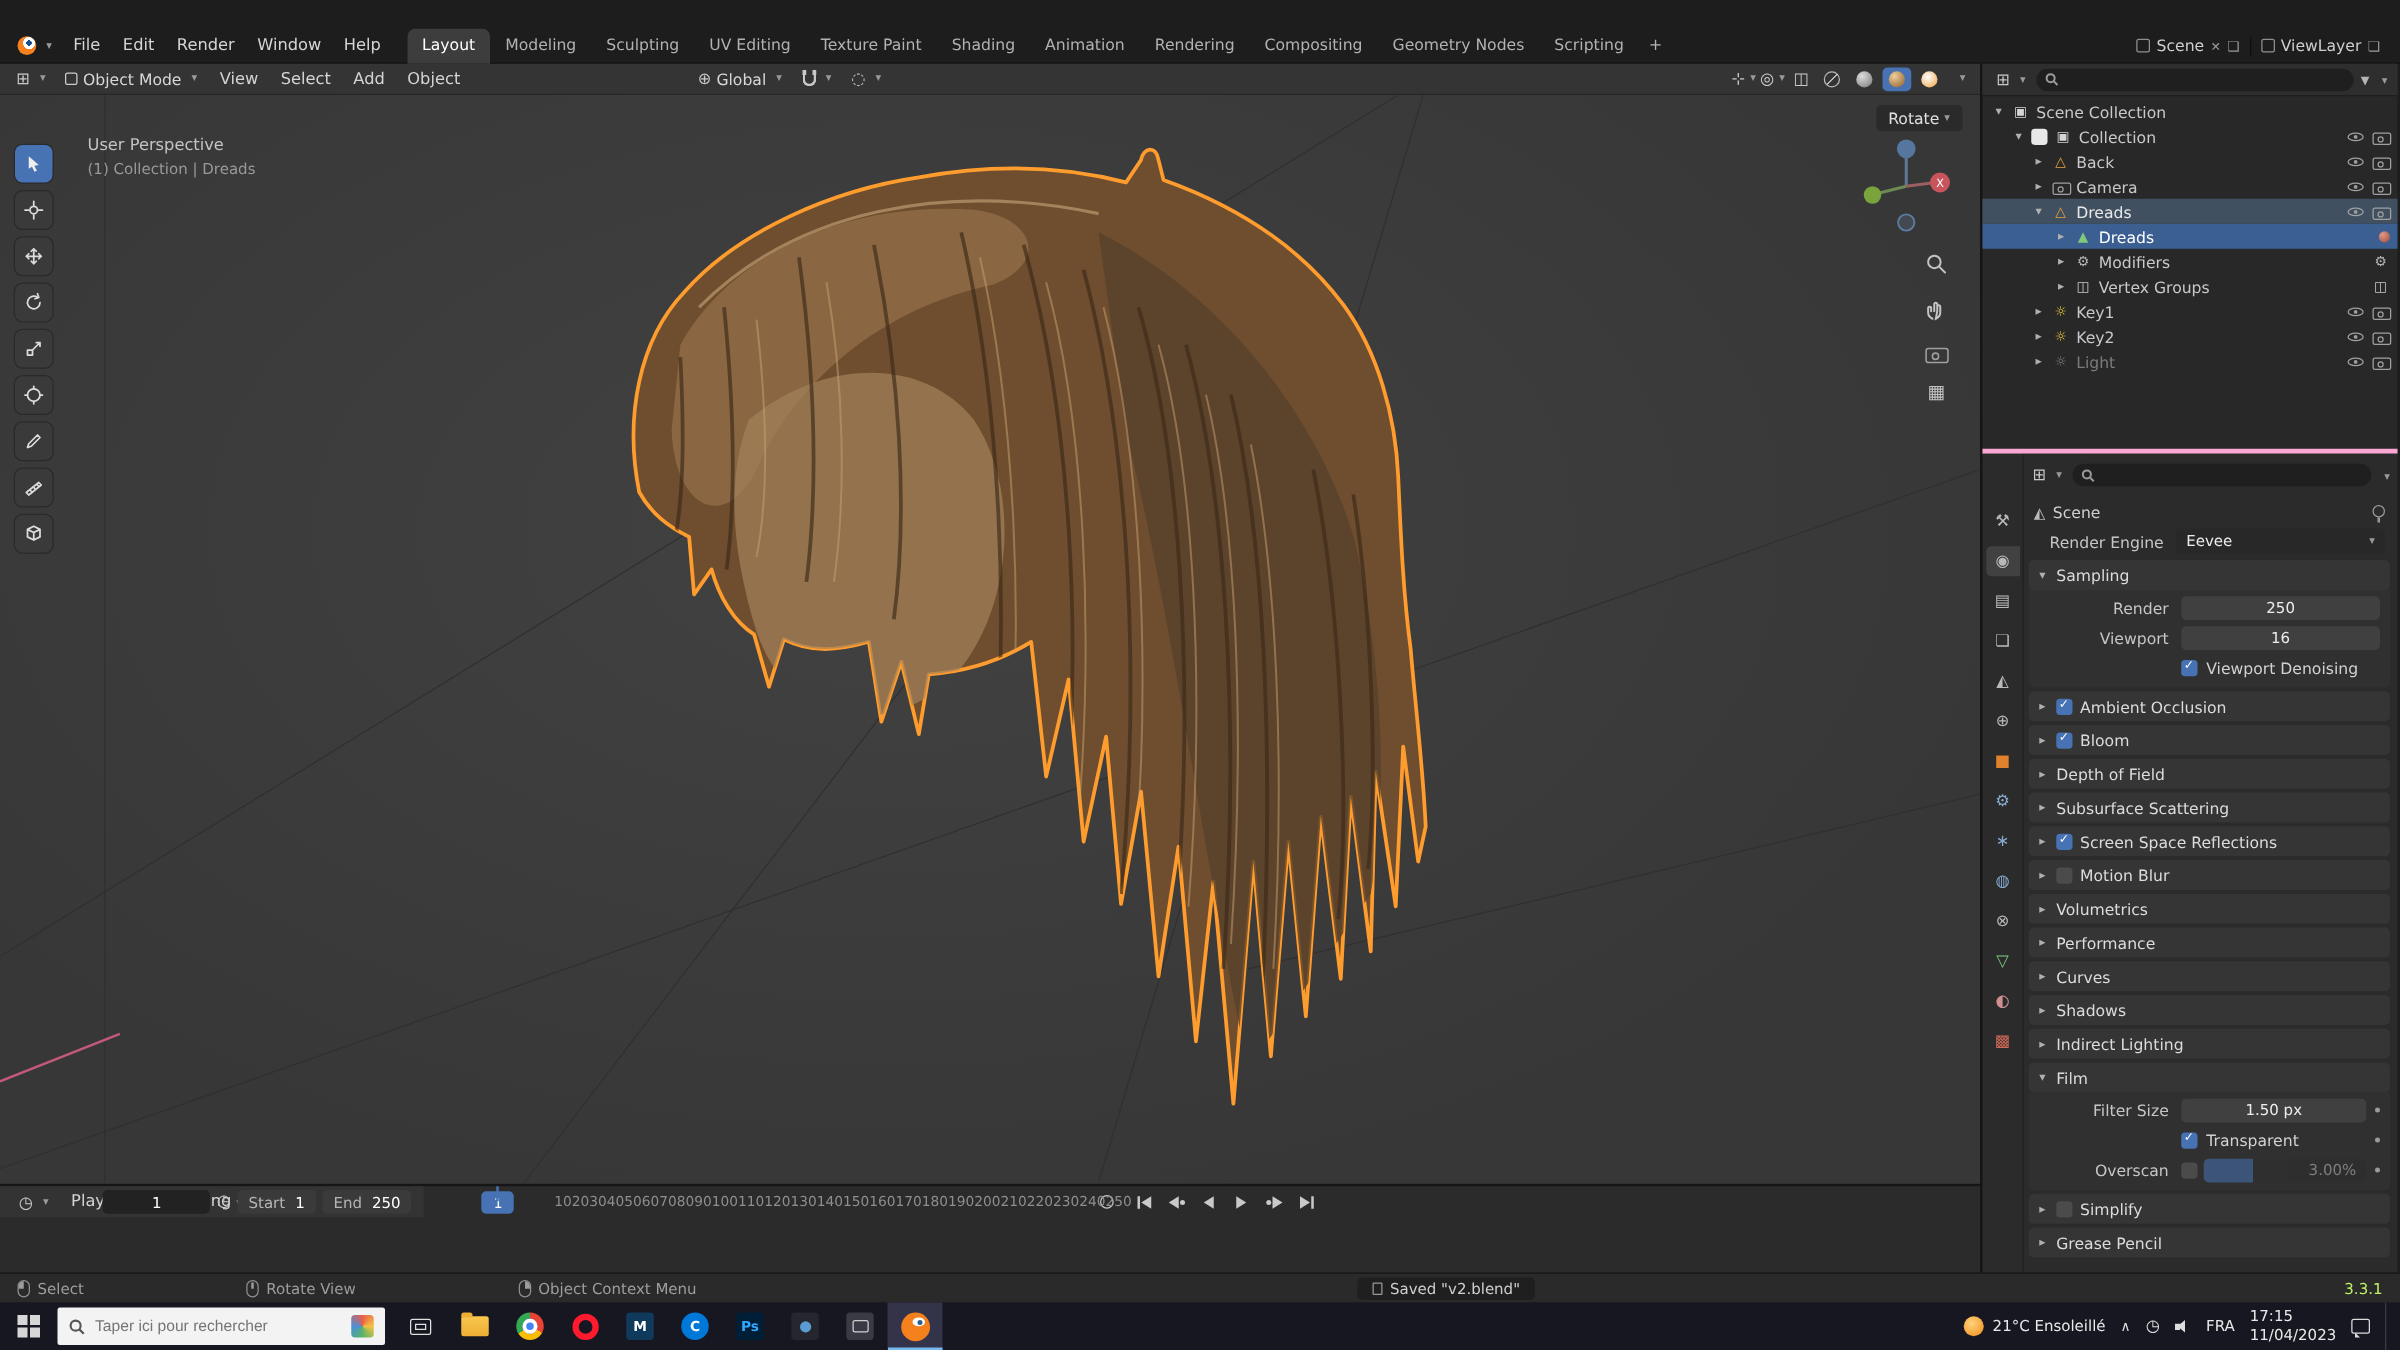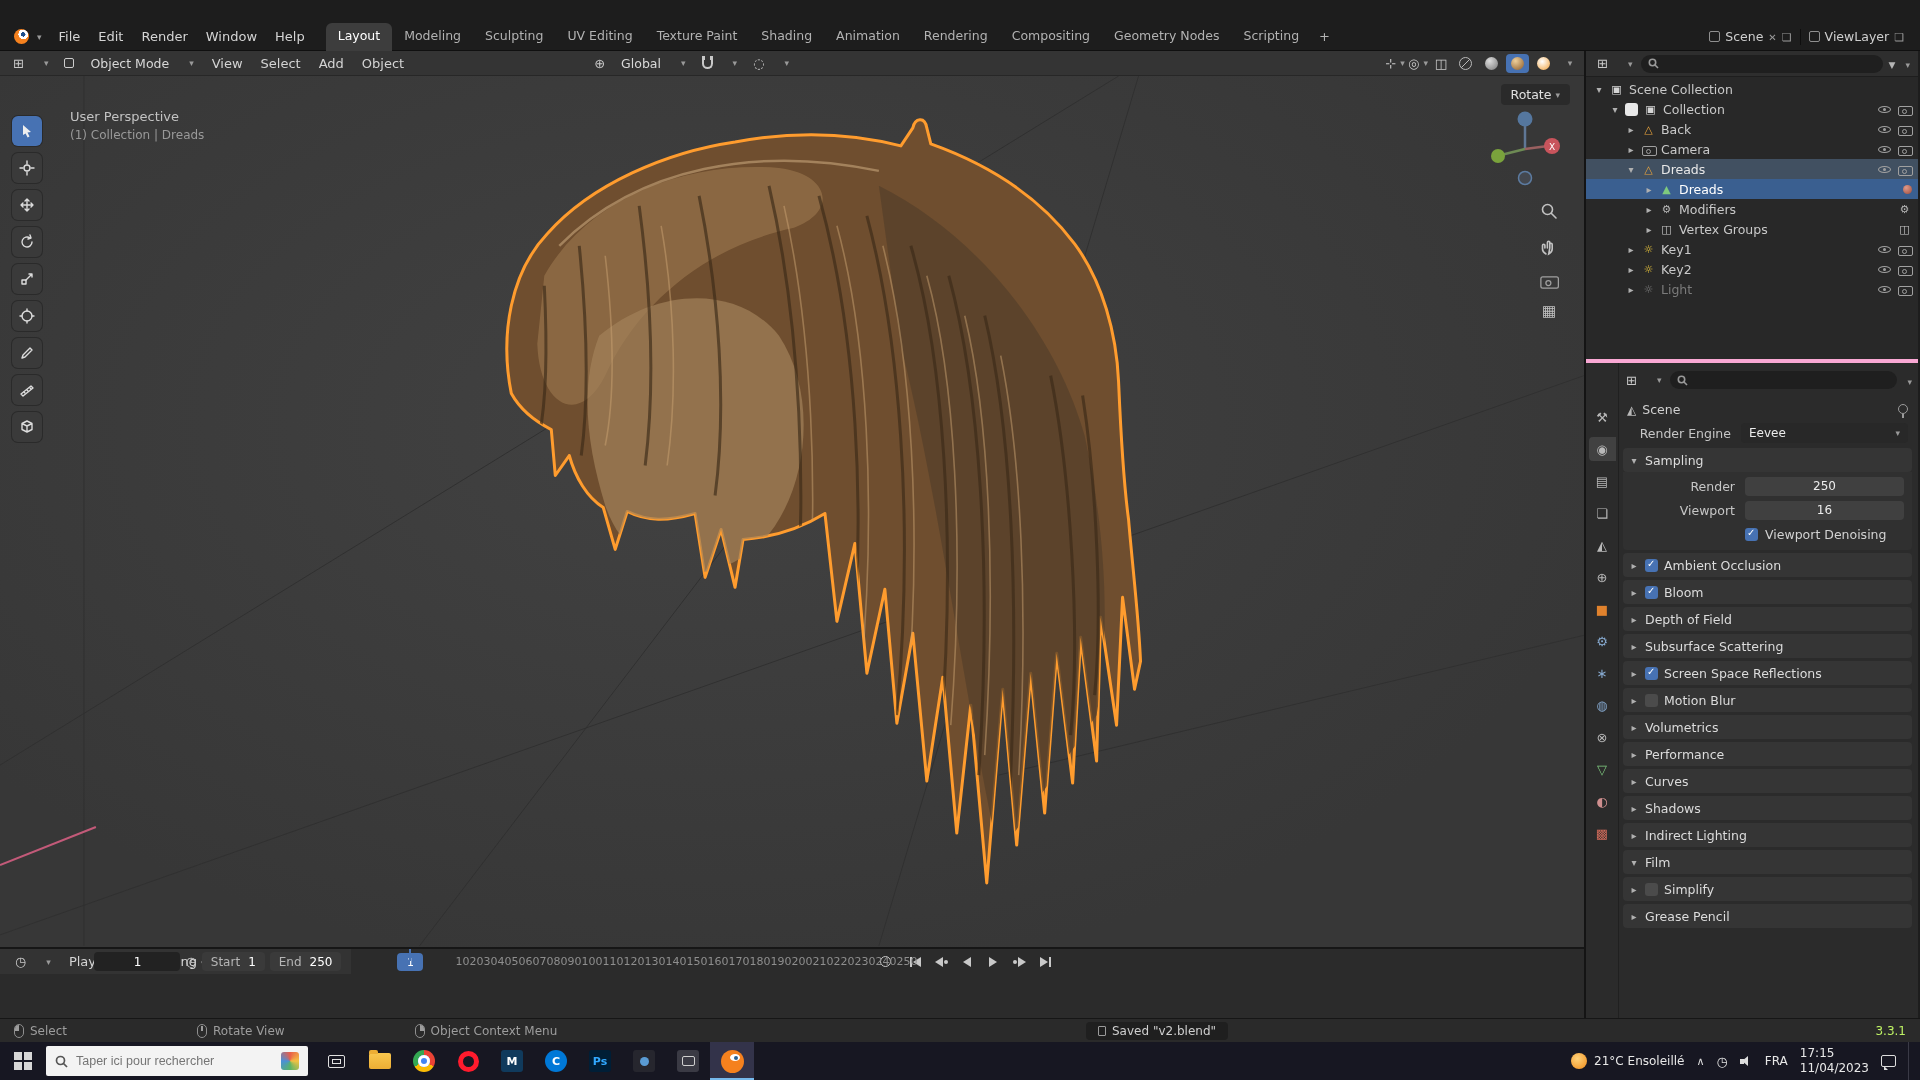--- a/index.html
+++ b/index.html
@@ -32,21 +32,21 @@
 .mini-copy::before{content:"❏";font-size:11px;color:#9a9a9a}
 .vsep{width:1px;height:16px;background:#0e0e0e}
 
 
 .main{position:absolute;left:0;top:51px;width:1920px;height:967px;display:flex}
 .left-col{width:1586px;display:flex;flex-direction:column;border-right:2px solid #141414}
 .right-col{width:332px;display:flex;flex-direction:column}
 
 
 .vheader{height:25px;background:#343434;display:flex;align-items:center;padding:0 6px;gap:2px;border-bottom:1px solid #272727;position:relative}
-.hbtn{display:flex;align-items:center;gap:16px;padding:2px 7px;border-radius:4px;font-size:12.5px;color:#d8d8d8;white-space:nowrap}
+.hbtn{display:flex;align-items:center;gap:4px;padding:2px 7px;border-radius:4px;font-size:12.5px;color:#d8d8d8;white-space:nowrap}
 .sq-ico{width:10px;height:10px;border:1.4px solid #cdcdcd;border-radius:2px}
 .grid-ico::before{content:"⊞";font-size:13px;color:#c8c8c8}
 .globe-ico::before{content:"⊕";font-size:13px;color:#c8c8c8}
 .prop-ico::before{content:"◌";font-size:13px;color:#c8c8c8}
 .magnet{width:11px;height:9px;border:2px solid #c8c8c8;border-top:0;border-radius:0 0 7px 7px;position:relative;margin-top:3px}
 .magnet::before,.magnet::after{content:"";position:absolute;top:-4px;width:3px;height:4px;background:#c8c8c8}
 .magnet::before{left:-2px}.magnet::after{right:-2px}
 .vh-right{margin-left:auto;display:flex;align-items:center;gap:3px}
 .ico-btn{min-width:20px;height:20px;display:flex;align-items:center;justify-content:center;border-radius:4px;color:#c8c8c8;font-size:13px}
 .sph{width:13px;height:13px;border-radius:50%}
@@ -793,20 +793,39 @@
             </div>
           <div class="panel-h">
               <span class="arr"></span>
               <span>Indirect Lighting</span>
             </div>
 
           <div class="panel-h open">
               <span class="arr"></span>
               <span>Film</span>
             </div>
+          <div class="panel-body">
+            <div class="prow">
+                <span class="plabel">Filter Size</span>
+                <span class="pfield">1.50 px</span>
+                <span class="adot"></span>
+              </div>
+            <div class="prow">
+                <span class="plabel"></span>
+                <span class="cb on"></span>
+                <span class="cb-label">Transparent</span>
+                <span class="adot" style="margin-left:auto"></span>
+              </div>
+            <div class="prow">
+                <span class="plabel">Overscan</span>
+                <span class="cb" style="margin-right:5px"></span>
+                <span class="pslider">3.00%</span>
+                <span class="adot"></span>
+              </div>
+          </div>
 
           <div class="panel-h">
               <span class="arr"></span>
               <span class="cb"></span>
               <span>Simplify</span>
             </div>
           <div class="panel-h">
               <span class="arr"></span>
               <span>Grease Pencil</span>
             </div>

